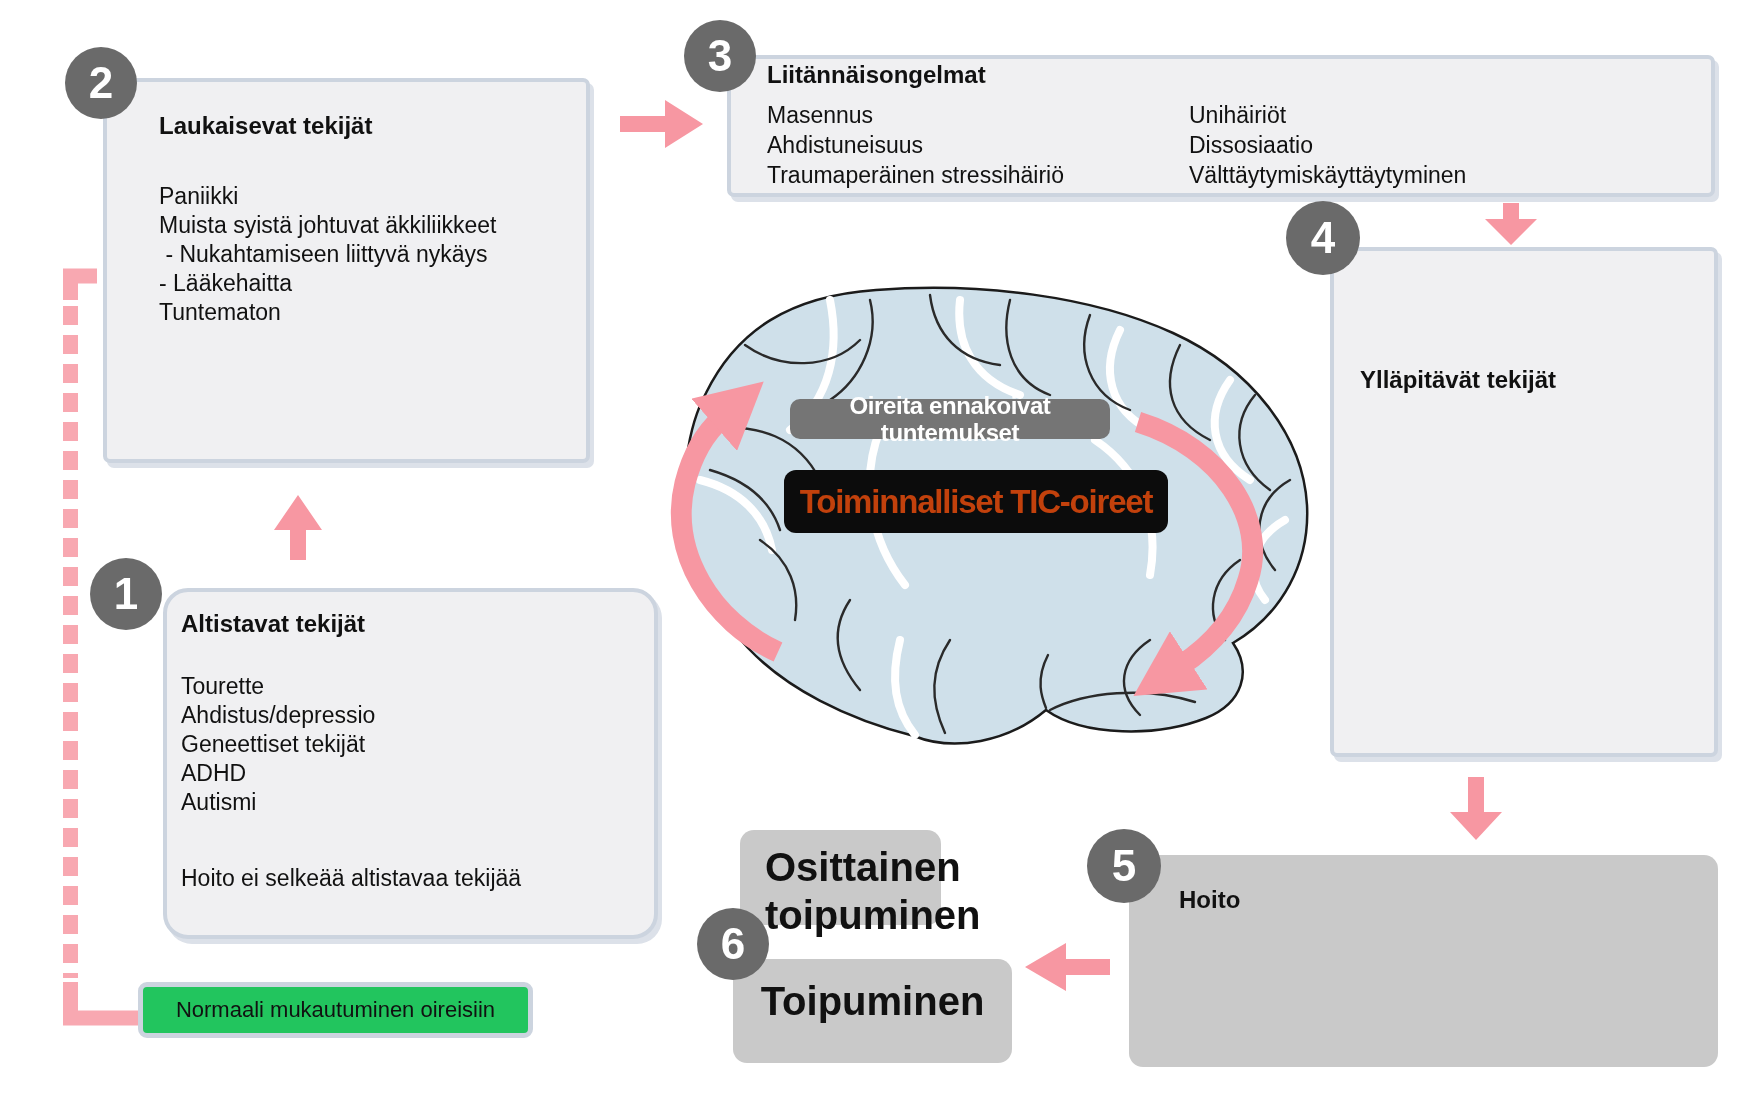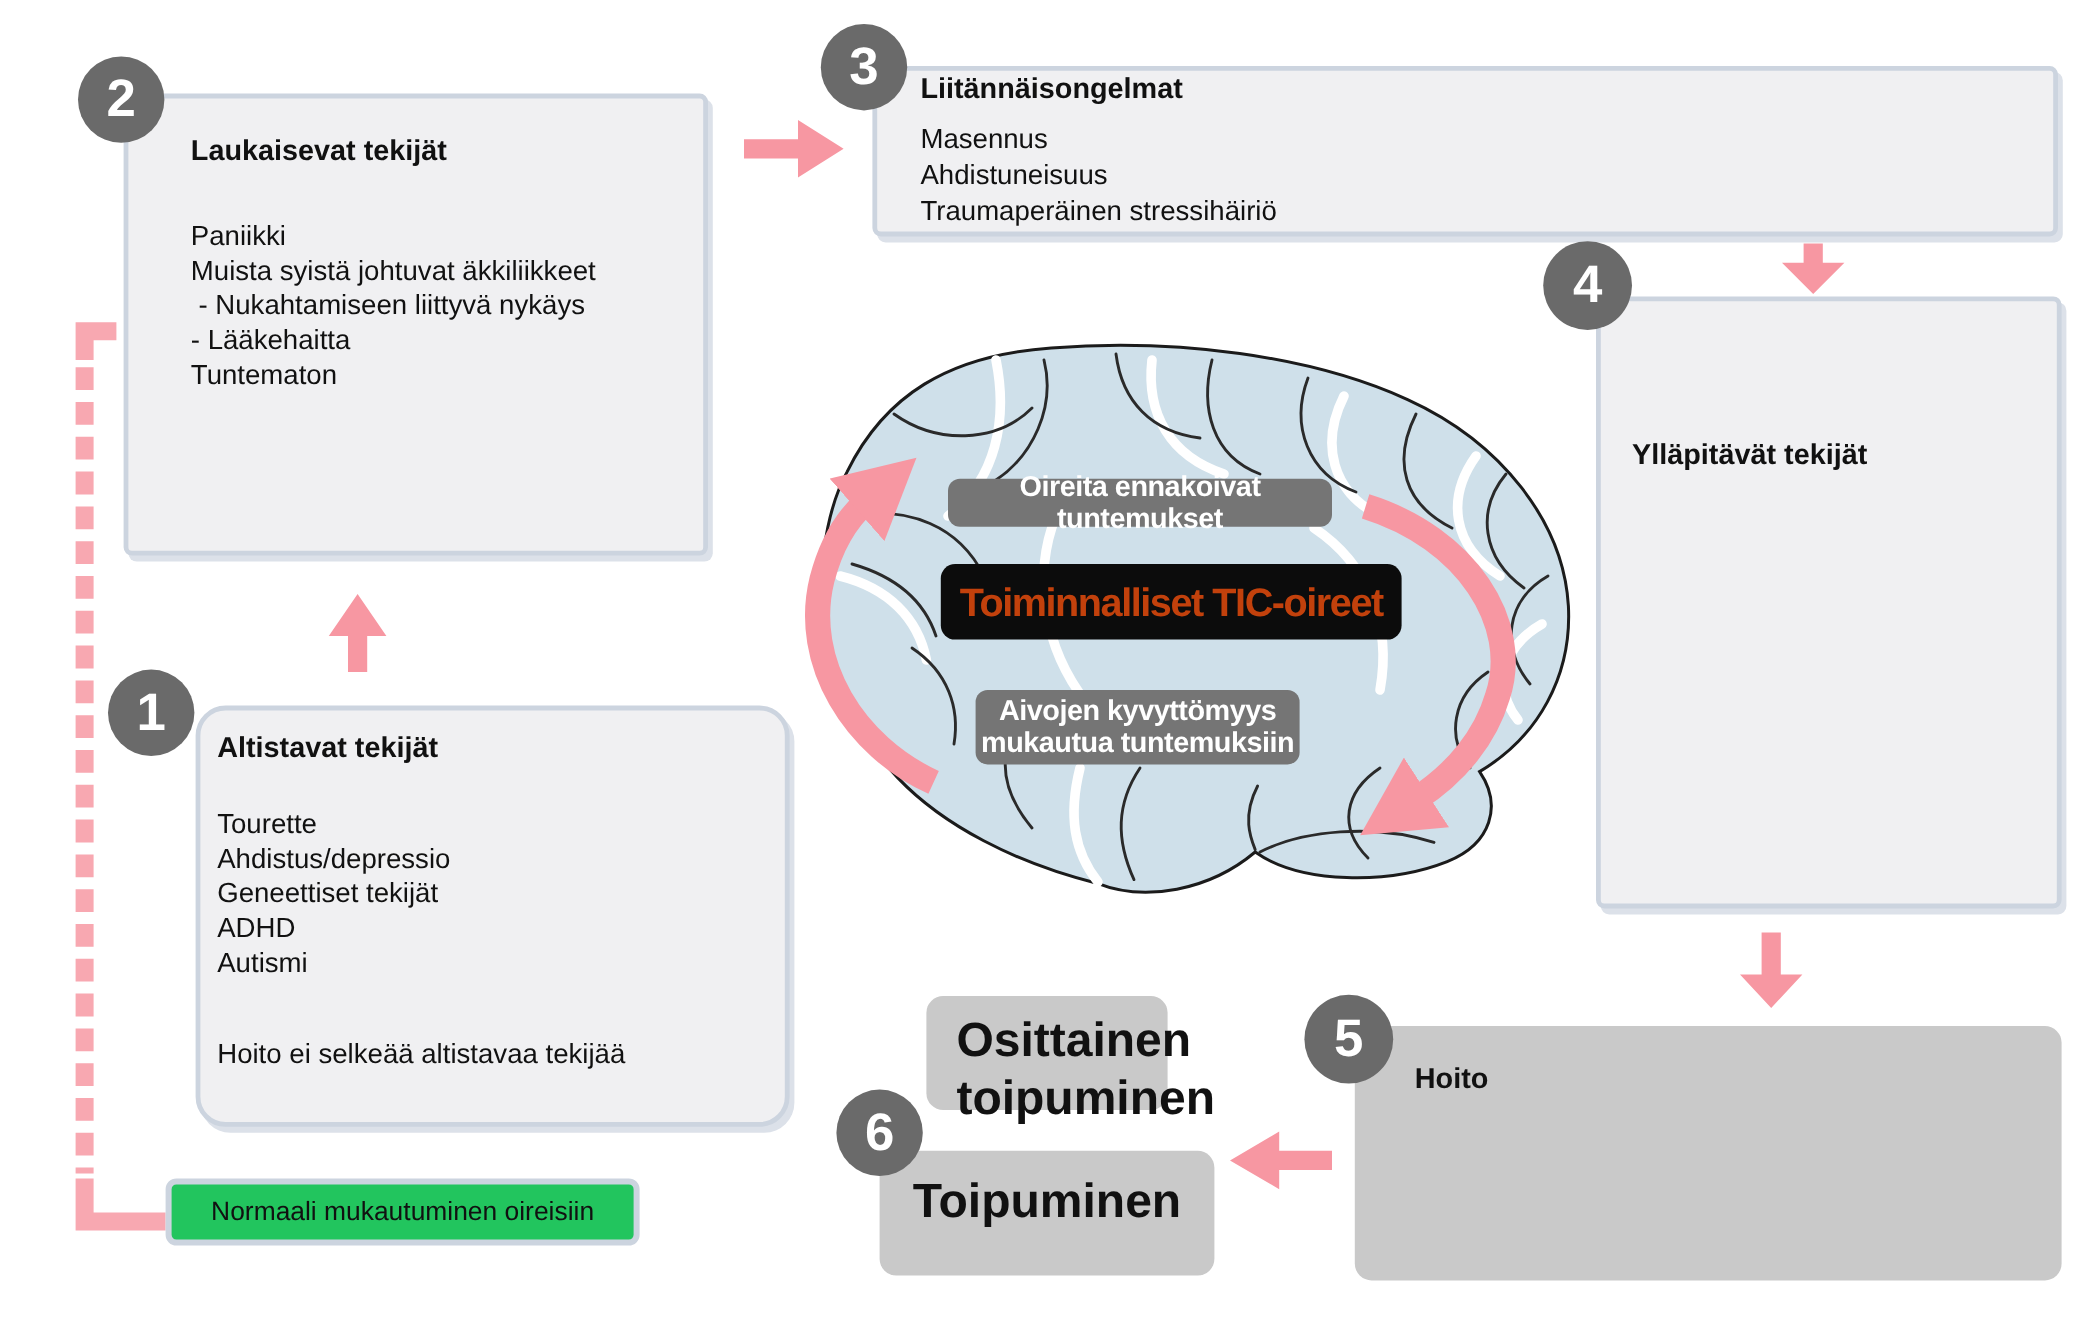--- a/index.html
+++ b/index.html
@@ -55,21 +55,21 @@
   #box-comorbidity .col1{margin-top:11px;}
   #box-maintaining{left:1330px;top:247px;width:388px;height:510px;padding:115px 10px 0 26px;}
   #box-maintaining .items{margin-top:8px;}
   #box-predisposing{left:163px;top:588px;width:495px;height:351px;padding:18px 4px 0 14px;border-radius:25px;}
   #box-predisposing .items{margin-top:34px;}
   #box-predisposing .note{margin-top:47px;font-size:23px;line-height:29px;}
   #box-normal{left:138px;top:982px;width:395px;height:56px;border-width:5px;border-radius:9px;
     display:flex;align-items:center;justify-content:center;font-size:22px;box-shadow:none;background:#22c55e;}
   #box-treatment{left:1129px;top:855px;width:589px;height:212px;padding:31px 10px 0 50px;}
   #box-treatment .items{margin-top:2px;}
-  #box-partial{left:740px;top:830px;width:201px;height:95px;padding:13px 0 0 25px;margin-left:32px;}
+  #box-partial{left:740px;top:830px;width:201px;height:95px;padding:13px 0 0 25px;}
   #box-partial .li{font-size:40px;font-weight:700;line-height:48px;}
   #box-recovery{left:733px;top:959px;width:279px;height:104px;display:flex;justify-content:center;
     align-items:flex-start;padding-top:20px;font-size:40px;font-weight:700;}
   
   #c1{left:90px;top:558px;}
   #c2{left:65px;top:47px;}
   #c3{left:684px;top:20px;}
   #c4{left:1286px;top:201px;width:74px;height:74px;}
   #c5{left:1087px;top:829px;width:74px;height:74px;}
   #c6{left:697px;top:908px;}
@@ -163,20 +163,25 @@
       </div>
   </div>
 
   <div class="box lightbox" id="box-comorbidity">
     <div class="box-title">Liitännäisongelmat</div>
     <div class="items lh30 col1">
         <div class="li">Masennus</div>
         <div class="li">Ahdistuneisuus</div>
         <div class="li">Traumaperäinen stressihäiriö</div>
       </div>
+    <div class="items lh30 col2">
+        <div class="li">Unihäiriöt</div>
+        <div class="li">Dissosiaatio</div>
+        <div class="li">Välttäytymiskäyttäytyminen</div>
+      </div>
   </div>
 
   <div class="box lightbox" id="box-maintaining">
     <div class="box-title">Ylläpitävät tekijät</div>
   </div>
 
   <div class="box lightbox" id="box-predisposing">
     <div class="box-title">Altistavat tekijät</div>
     <div class="items">
         <div class="li">Tourette</div>
@@ -211,18 +216,14 @@
   <div class="numcircle" id="c4">4</div>
   <div class="numcircle" id="c5">5</div>
   <div class="numcircle" id="c6">6</div>
 
   <div class="pill" id="pill-top">
     <span class="li">Oireita ennakoivat tuntemukset</span>
   </div>
   <div class="centerbox" id="center-box">
     <span>Toiminnalliset TIC-oireet</span>
   </div>
-  <div class="pill" id="pill-bottom">
-      <div class="li">Aivojen kyvyttömyys</div>
-      <div class="li">mukautua tuntemuksiin</div>
-    </div>
 
 </div>
 
 </body></html>

